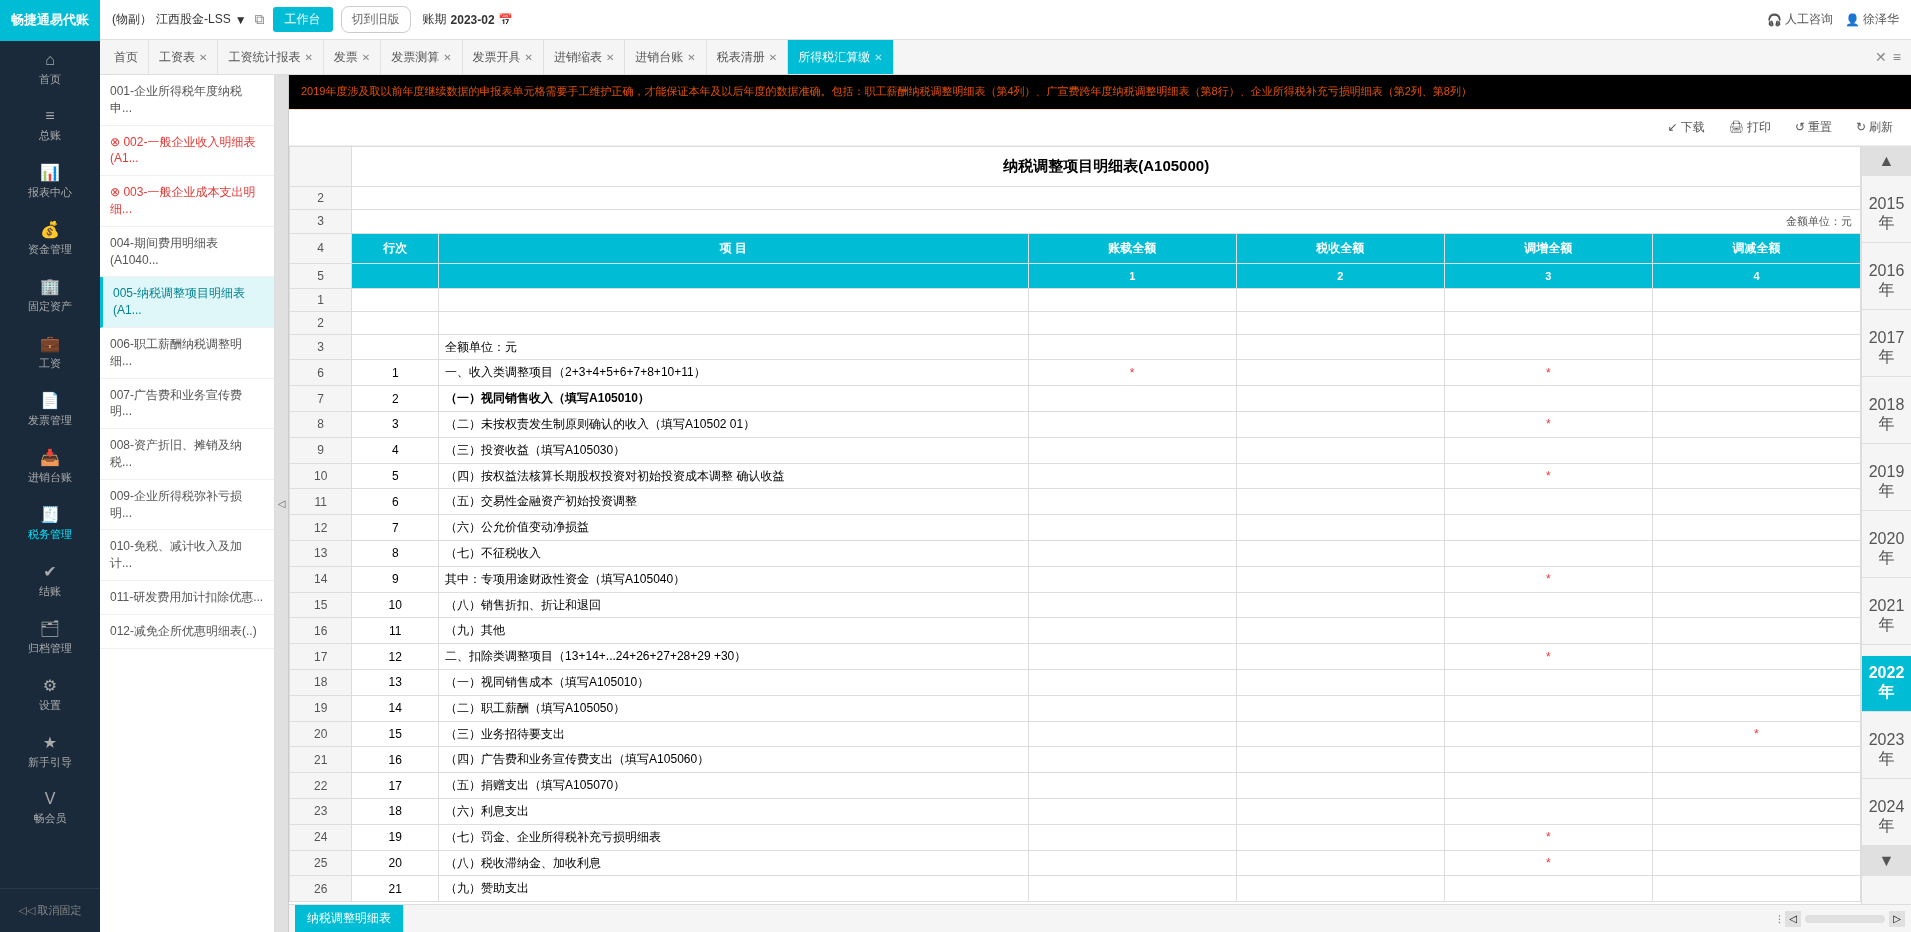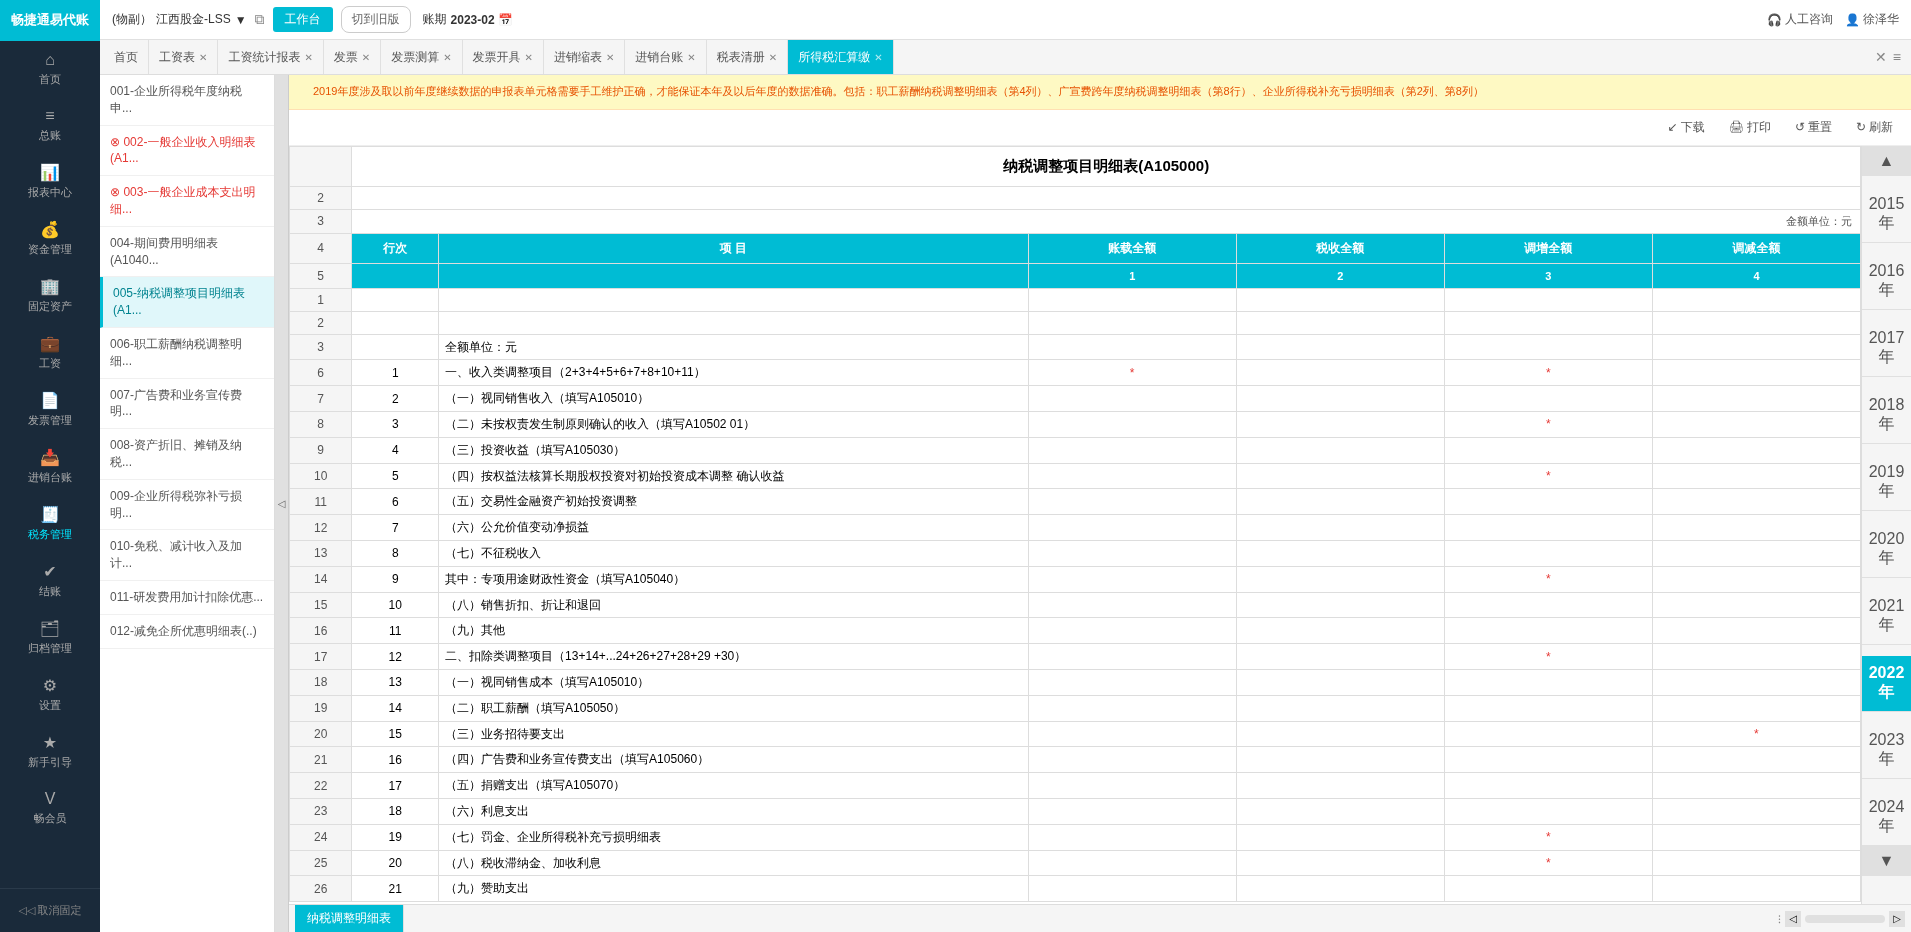--- a/index.html
+++ b/index.html
@@ -43,21 +43,21 @@
     .left-panel-item.active { background: #e0f7fa; color: #00838f; border-left: 3px solid #00bcd4; }
     .left-panel-item.error { color: #e53935; }
 
     
     .collapse-btn { width: 14px; background: #e0e0e0; cursor: pointer; display: flex; align-items: center; justify-content: center; font-size: 10px; color: #666; flex-shrink: 0; border-right: 1px solid #ccc; }
 
     
     .right-content { flex: 1; display: flex; flex-direction: column; overflow: hidden; background: white; }
 
     
-    .notice-bar { background: #fef9c3; border-bottom: 1px solid #ffe0b2; padding: 8px 24px; font-size: 11px; color: #e65100; line-height: 1.6; }
+    .notice-bar { background: #000000; border-bottom: 1px solid #ffe0b2; padding: 8px 12px; font-size: 11px; color: #e65100; line-height: 1.6; }
 
     
     .toolbar { display: flex; align-items: center; padding: 6px 12px; border-bottom: 1px solid #eee; gap: 12px; justify-content: flex-end; }
     .toolbar-btn { display: flex; align-items: center; gap: 3px; cursor: pointer; color: #555; font-size: 12px; padding: 3px 6px; border-radius: 3px; }
 
     
     .table-wrap { flex: 1; overflow: auto; position: relative; }
     .sheet-table { border-collapse: collapse; font-size: 12px; width: 100%; }
     .sheet-table th, .sheet-table td { border: 1px solid #ddd; padding: 4px 6px; white-space: nowrap; }
     .sheet-table .row-num { background: #f5f5f5; text-align: center; color: #555; width: 36px; font-weight: normal; }
@@ -351,21 +351,21 @@
                   <td style="text-align: center;">1</td>
                   <td style="white-space: normal; line-height: 1.4;">一、收入类调整项目（2+3+4+5+6+7+8+10+11）</td>
                   <td style="text-align: center; color: rgb(229, 57, 53);">*</td>
                   <td style="text-align: center; color: rgb(229, 57, 53);"></td>
                   <td style="text-align: center; color: rgb(229, 57, 53);">*</td>
                   <td style="text-align: center; color: rgb(229, 57, 53);"></td>
                 </tr>
                 <tr class="data-row">
                   <td class="row-num">7</td>
                   <td style="text-align: center;">2</td>
-                  <td style="white-space: normal; line-height: 1.4;">（一）视同销售收入（填写A105010）</td>
+                  <td style="white-space: normal; line-height: 1.4; font-weight: bold;">（一）视同销售收入（填写A105010）</td>
                   <td style="text-align: center; color: rgb(229, 57, 53);"></td>
                   <td style="text-align: center; color: rgb(229, 57, 53);"></td>
                   <td style="text-align: center; color: rgb(229, 57, 53);"></td>
                   <td style="text-align: center; color: rgb(229, 57, 53);"></td>
                 </tr>
                 <tr class="data-row">
                   <td class="row-num">8</td>
                   <td style="text-align: center;">3</td>
                   <td style="white-space: normal; line-height: 1.4;">（二）未按权责发生制原则确认的收入（填写A10502 01）</td>
                   <td style="text-align: center; color: rgb(229, 57, 53);"></td>

